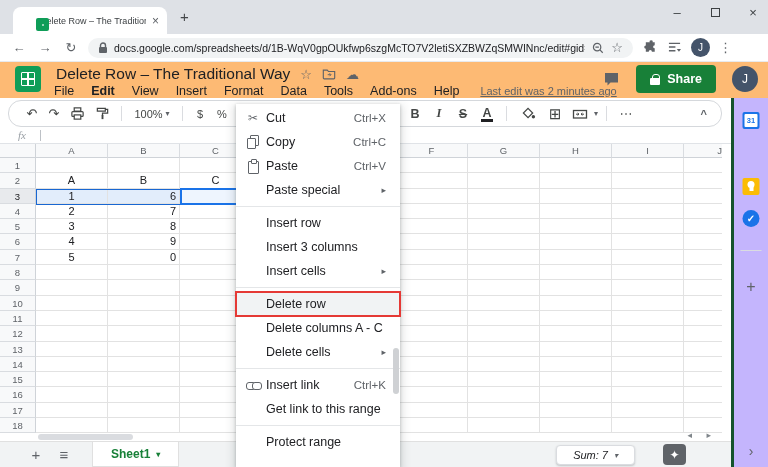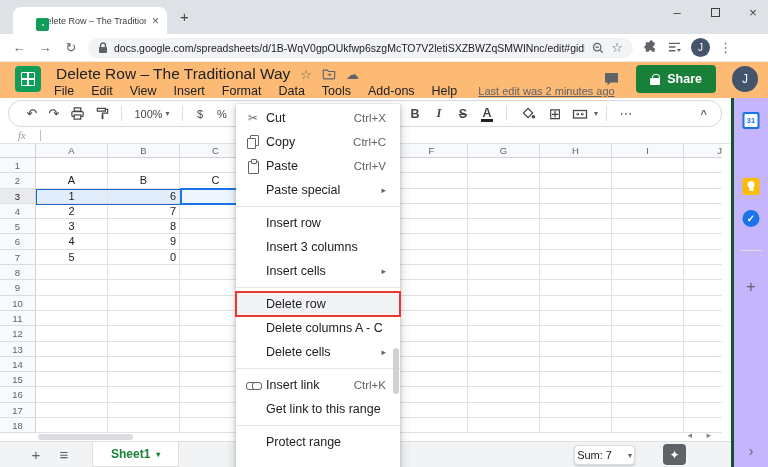--- a/index.html
+++ b/index.html
@@ -99,21 +99,21 @@
   .harrows{position:absolute;right:14px;top:-3px;font-size:9px;color:#80868b;letter-spacing:6px;}
 
   
   .bottombar{position:absolute;left:0;top:441px;width:731px;height:26px;background:#f1f3f4;
     border-top:1px solid #e0e0e0;display:flex;align-items:center;}
   .bb-ic{font-size:15px;color:#5f6368;width:28px;text-align:center;}
   .sheet-tab{height:25px;background:#fff;border:1px solid #e0e0e0;border-top:none;display:flex;align-items:center;
     gap:6px;padding:0 18px;margin-left:14px;font-size:12px;font-weight:bold;color:#188038;}
   .sheet-tab .tb-caret{color:#188038;}
   .sum-pill{position:absolute;right:96px;top:3px;height:20px;background:#fff;border:1px solid #dadce0;border-radius:4px;
-    box-shadow:0 1px 2px rgba(60,64,67,.25);display:flex;align-items:center;gap:16px;padding:0 2px;font-size:11px;color:#202124;}
+    box-shadow:0 1px 2px rgba(60,64,67,.25);display:flex;align-items:center;gap:6px;padding:0 16px;font-size:11px;color:#202124;font-style:italic;}
   .explore-btn{position:absolute;right:45px;top:2px;width:23px;height:21px;background:#5f6368;border-radius:4px;
     color:#fff;font-size:12px;display:flex;align-items:center;justify-content:center;}
 
   
   .side{position:absolute;left:731px;top:98px;width:37px;height:369px;background:#c4b5fd;border-left:3px solid #14532d;}
   .side-ic{position:absolute;left:50%;transform:translateX(-50%);}
   .cal{top:14px;width:17px;height:17px;background:#1a73e8;border-radius:2px;position:relative;}
   .cal::before{content:"";position:absolute;left:2px;top:2px;right:2px;bottom:2px;background:#fff;border-radius:1px;}
   .cal-num{position:absolute;inset:0;display:flex;align-items:center;justify-content:center;
     font-size:7.5px;font-weight:bold;color:#1a73e8;z-index:1;}
@@ -201,21 +201,21 @@
       <span class="doc-title">Delete Row – The Traditional Way</span>
       <span class="hdr-ic">☆</span>
       <svg class="gic" width="14" height="12" viewBox="0 0 16 13">
           <path d="M1.5 2h4.5l1.5 1.7h7V11a1 1 0 0 1-1 1h-11a1 1 0 0 1-1-1V2z" fill="none" stroke="#5f6368" stroke-width="1.3"></path>
           <path d="M6.5 7.3h3.4M8.6 5.6l1.7 1.7-1.7 1.7" stroke="#5f6368" stroke-width="1.1" fill="none"></path>
         </svg>
       <span class="hdr-ic">☁</span>
     </div>
     <div class="menubar">
       <div class="menu-btn" style="display: inline;">File</div>
-        <div class="menu-btn" style="display: inline;">Edit</div>
+        <div class="menu-btn" style="display: inline; font-weight: bold;">Edit</div>
         <div class="menu-btn" style="display: inline;">View</div>
         <div class="menu-btn" style="display: inline;">Insert</div>
         <div class="menu-btn" style="display: inline;">Format</div>
         <div class="menu-btn" style="display: inline;">Data</div>
         <div class="menu-btn" style="display: inline;">Tools</div>
         <div class="menu-btn" style="display: inline;">Add-ons</div>
         <div class="menu-btn" style="display: inline;">Help</div>
         <span class="last-edit" style="order:99;">Last edit was 2 minutes ago</span>
     </div>
     <div class="hdr-right">

